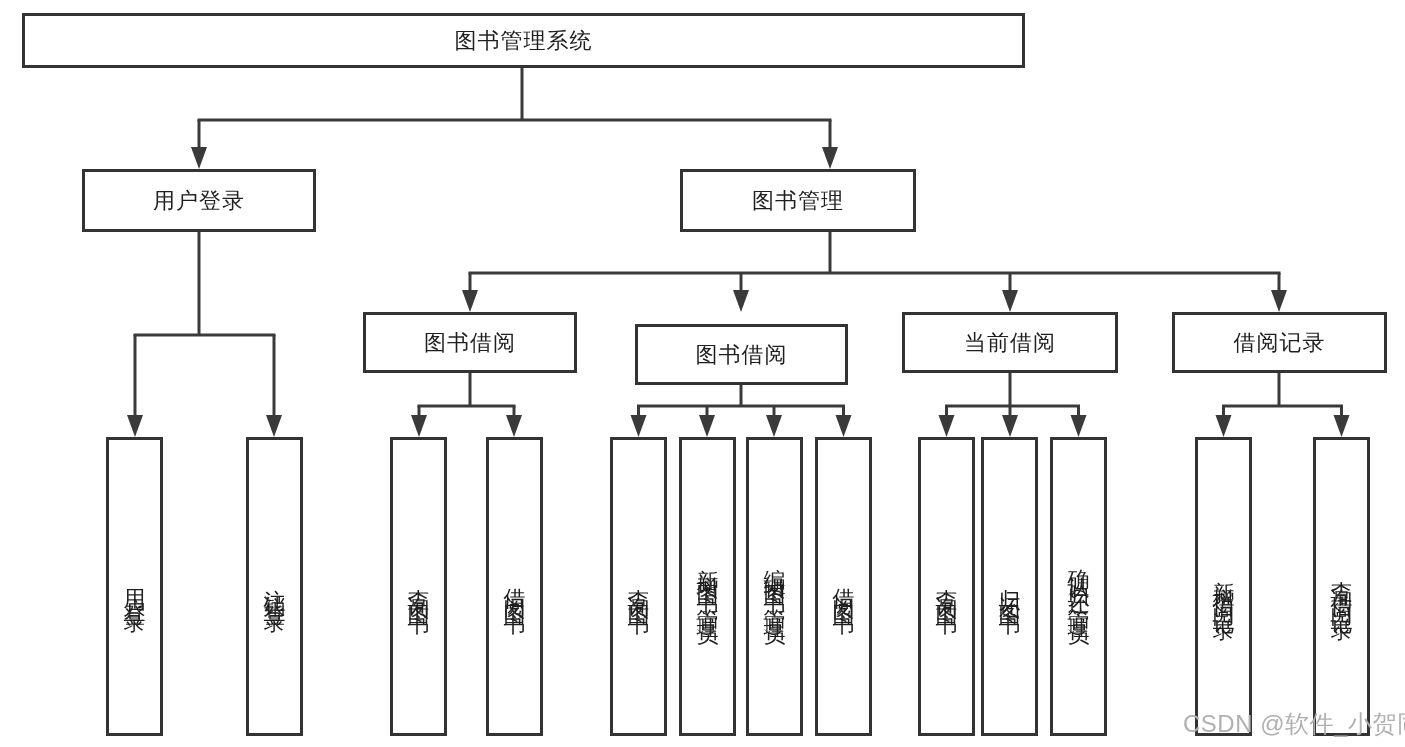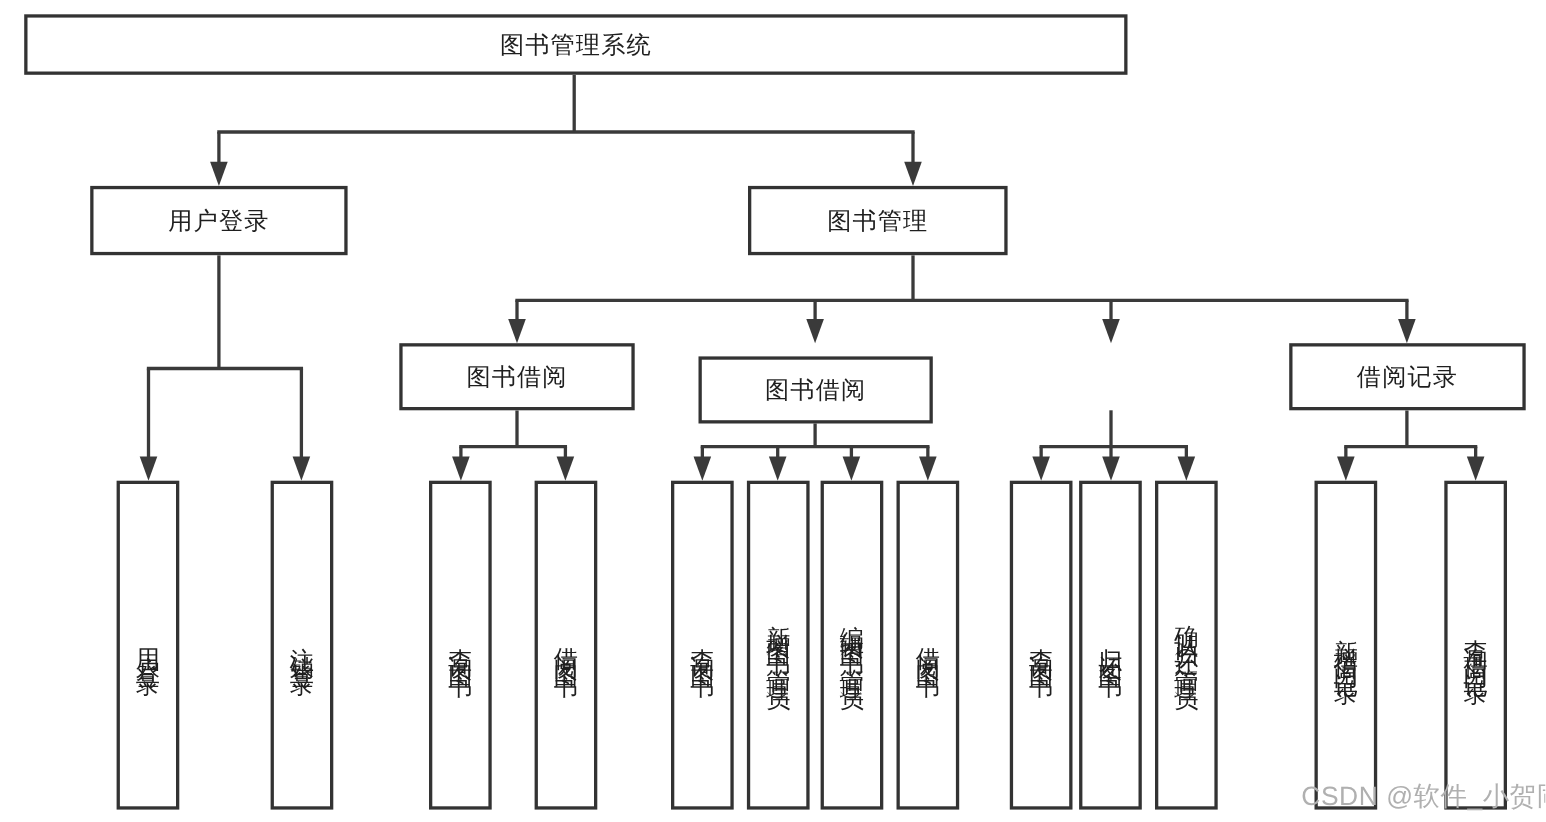--- a/index.html
+++ b/index.html
@@ -147,20 +147,23 @@
   <div class="node h" style="left:680px; top:169px; width:236px; height:63px;">
     <span>图书管理</span>
   </div>
 
   <div class="node h" style="left:363px; top:312px; width:214px; height:61px;">
     <span>图书借阅</span>
   </div>
   <div class="node h" style="left:635px; top:324px; width:213px; height:61px;">
     <span>图书借阅</span>
   </div>
+  <div class="node h" style="left:902px; top:312px; width:216px; height:61px;">
+    <span>当前借阅</span>
+  </div>
   <div class="node h" style="left:1172px; top:312px; width:215px; height:61px;">
     <span>借阅记录</span>
   </div>
 
   <div class="node v" style="left:106px; top:437px; width:57px; height:299px;">
     <span>用户登录</span>
   </div>
   <div class="node v" style="left:246px; top:437px; width:57px; height:299px;">
     <span>注销登录</span>
   </div>

